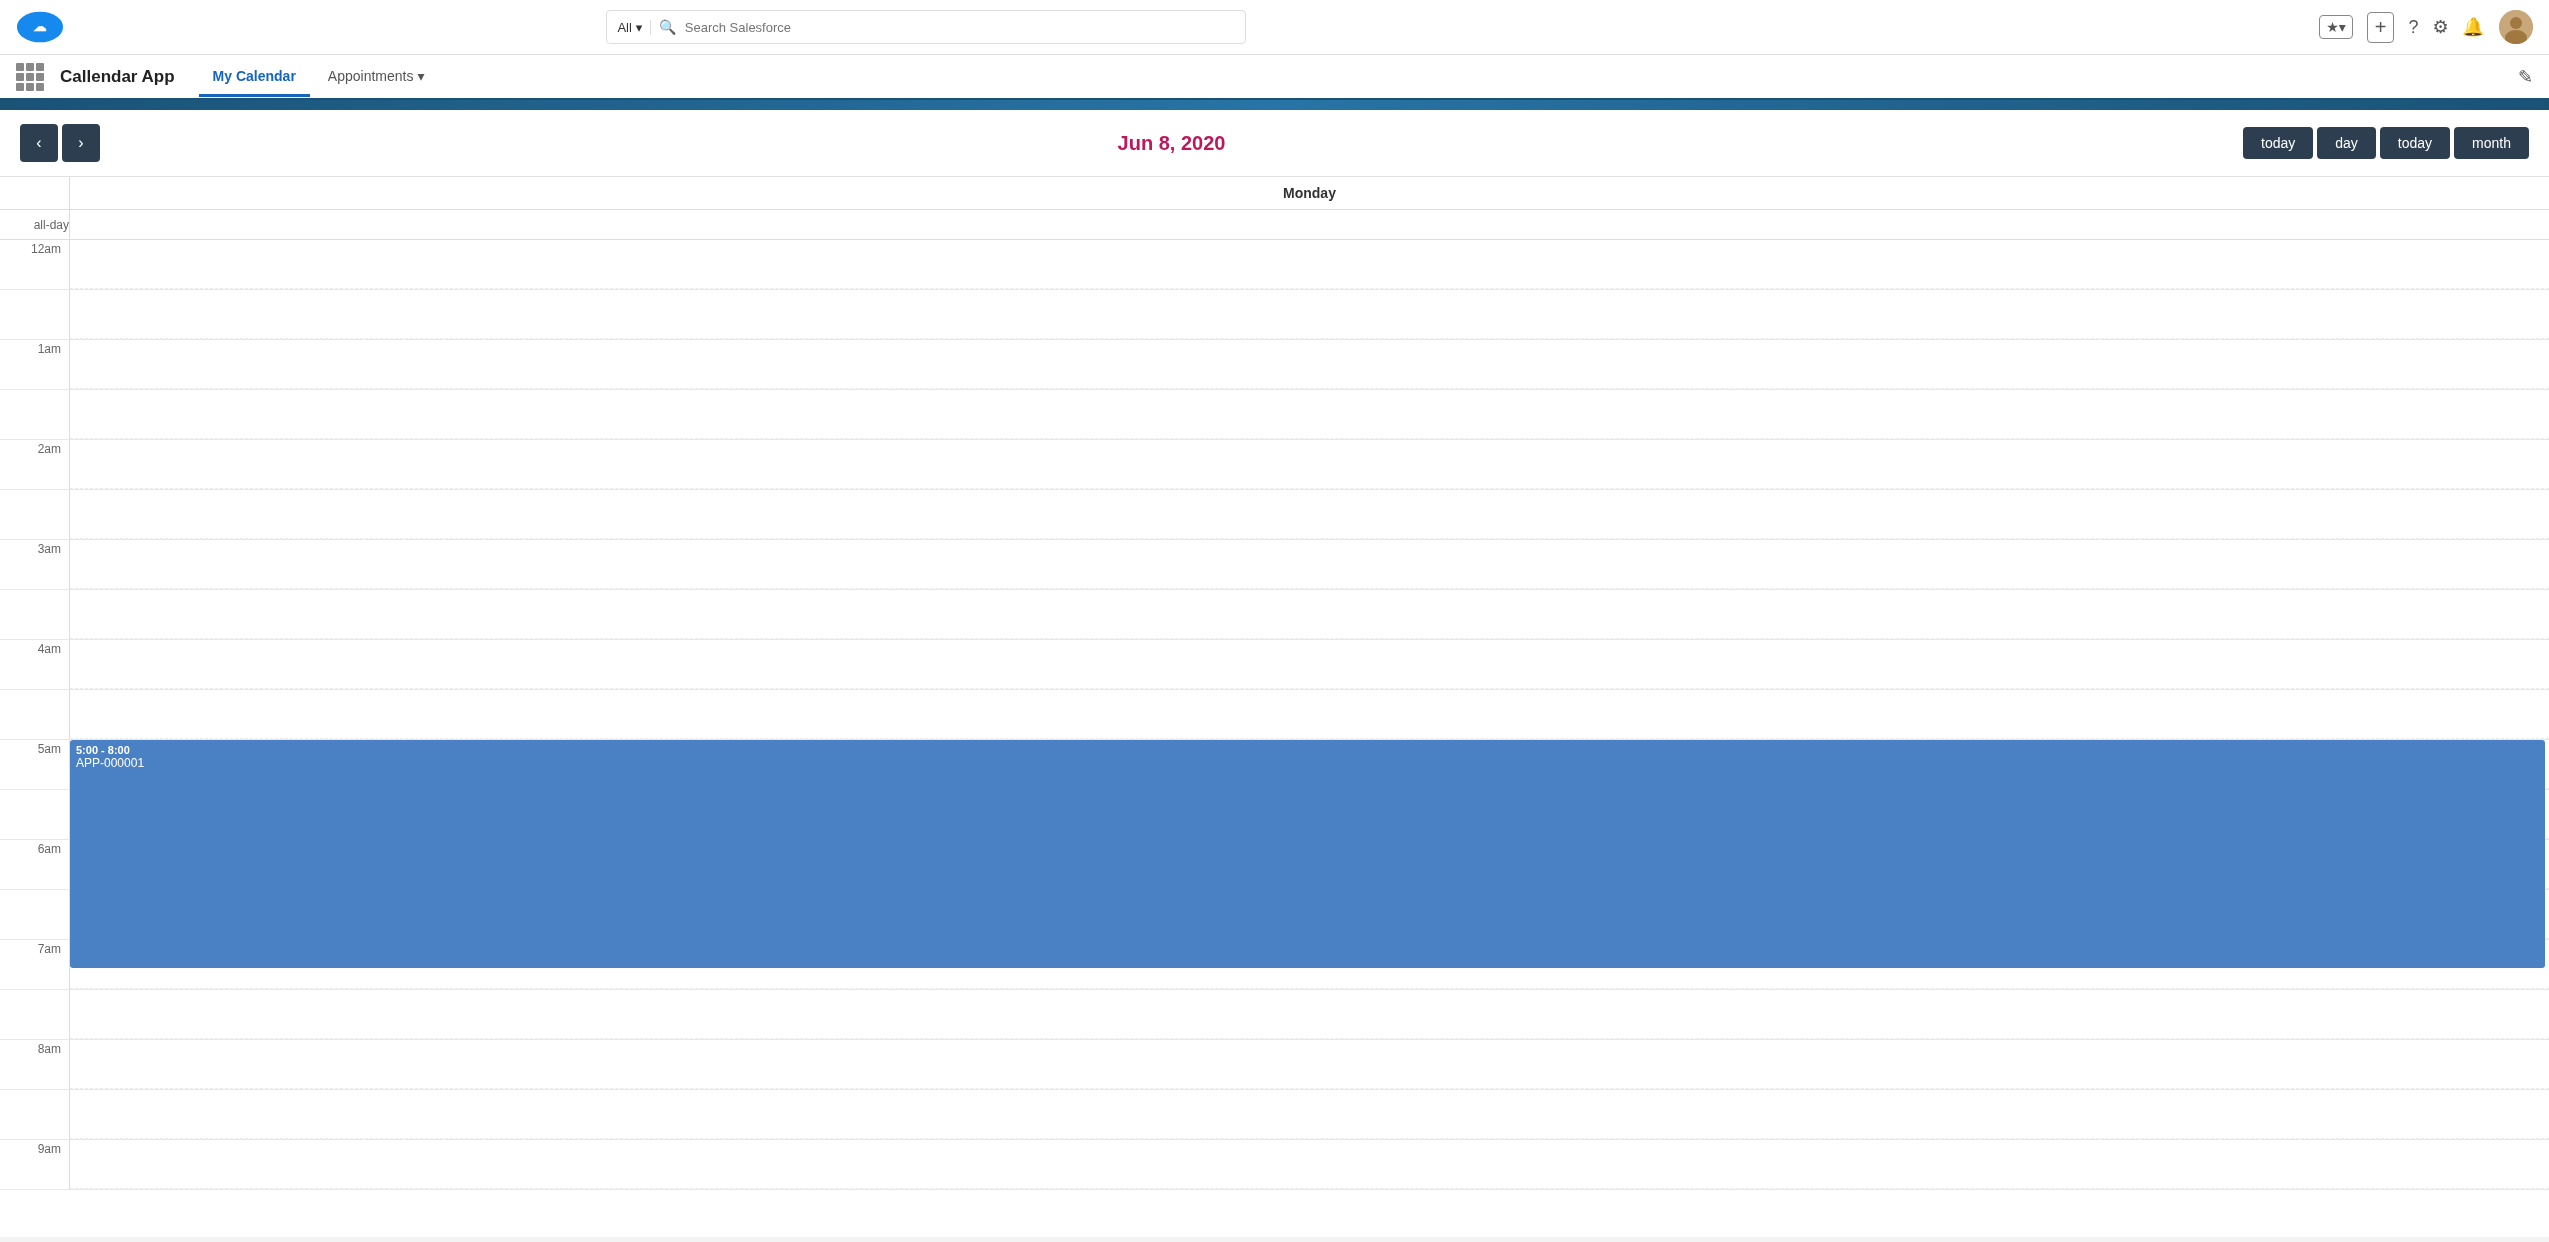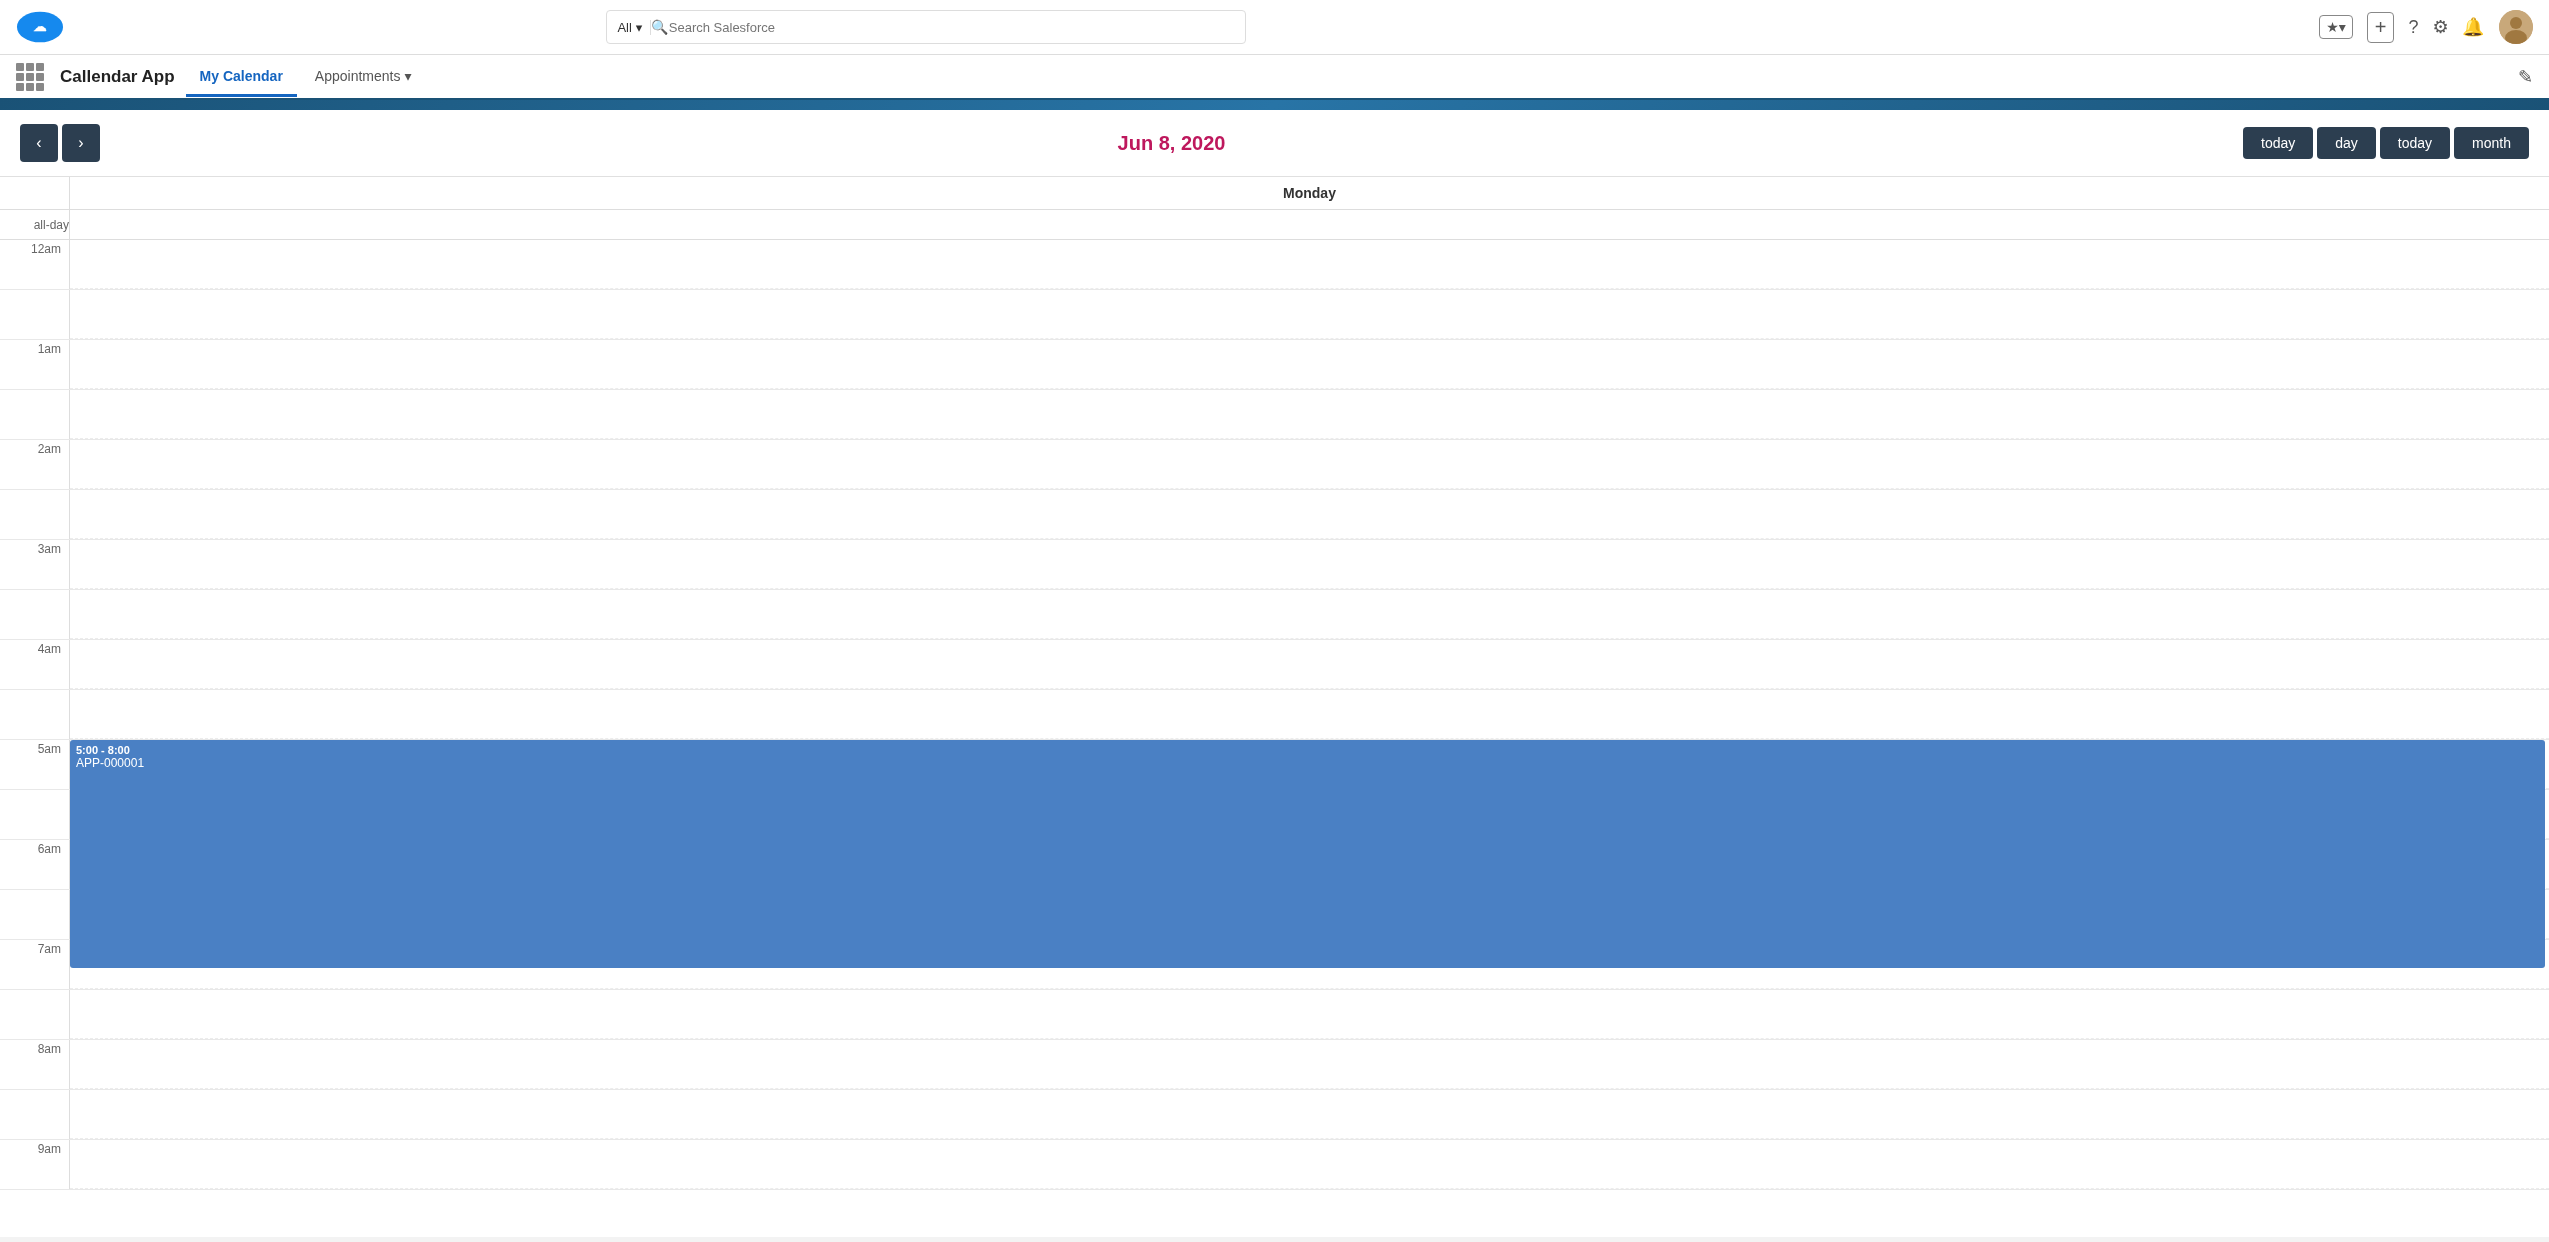--- a/index.html
+++ b/index.html
@@ -24,20 +24,21 @@
       display: flex;
       align-items: center;
       flex: 1;
       max-width: 640px;
       margin: 0 auto;
       border: 1px solid #ddd;
       border-radius: 4px;
       height: 34px;
       background: #fff;
       padding: 10px 10px;
+      gap: 8px;
     }
     .search-all-dropdown {
       display: flex;
       align-items: center;
       gap: 4px;
       border-right: 1px solid #ddd;
       padding-right: 8px;
       font-size: 13px;
       cursor: pointer;
       color: #333;
@@ -101,21 +102,21 @@
     .app-grid-dot {
       width: 8px;
       height: 8px;
       background: #888;
       border-radius: 1px;
     }
     .app-name {
       font-size: 17px;
       font-weight: 600;
       color: #222;
-      margin-right: 7px;
+      margin-right: 20px;
     }
     .nav-tab {
       padding: 10px 14px;
       font-size: 14px;
       cursor: pointer;
       color: #555;
       border-bottom: 3px solid transparent;
       margin-bottom: -2px;
     }
     .nav-tab.active {

